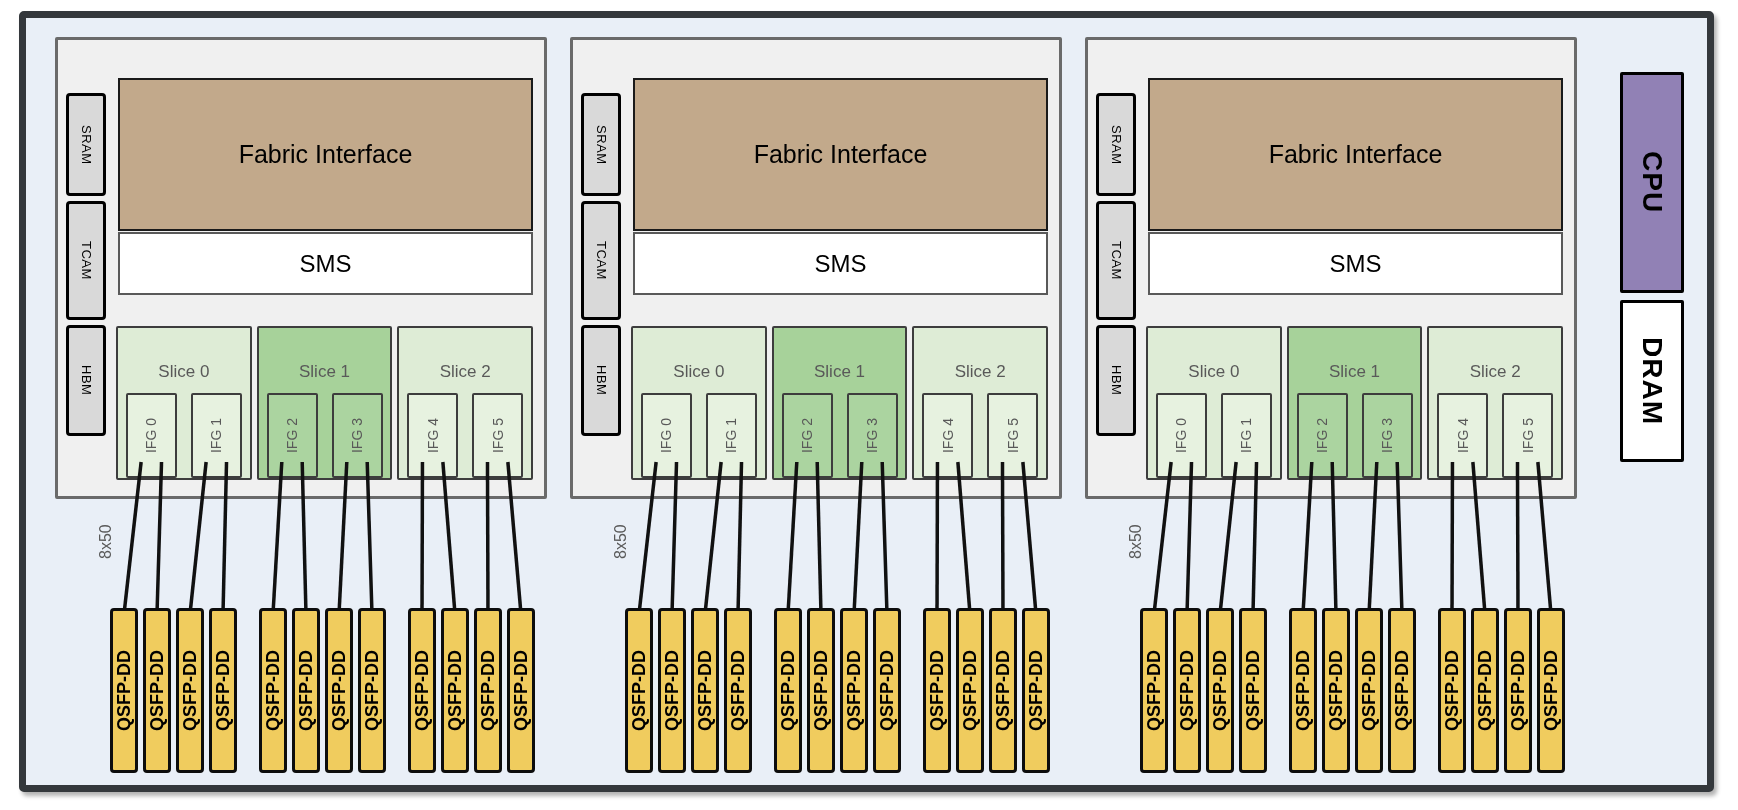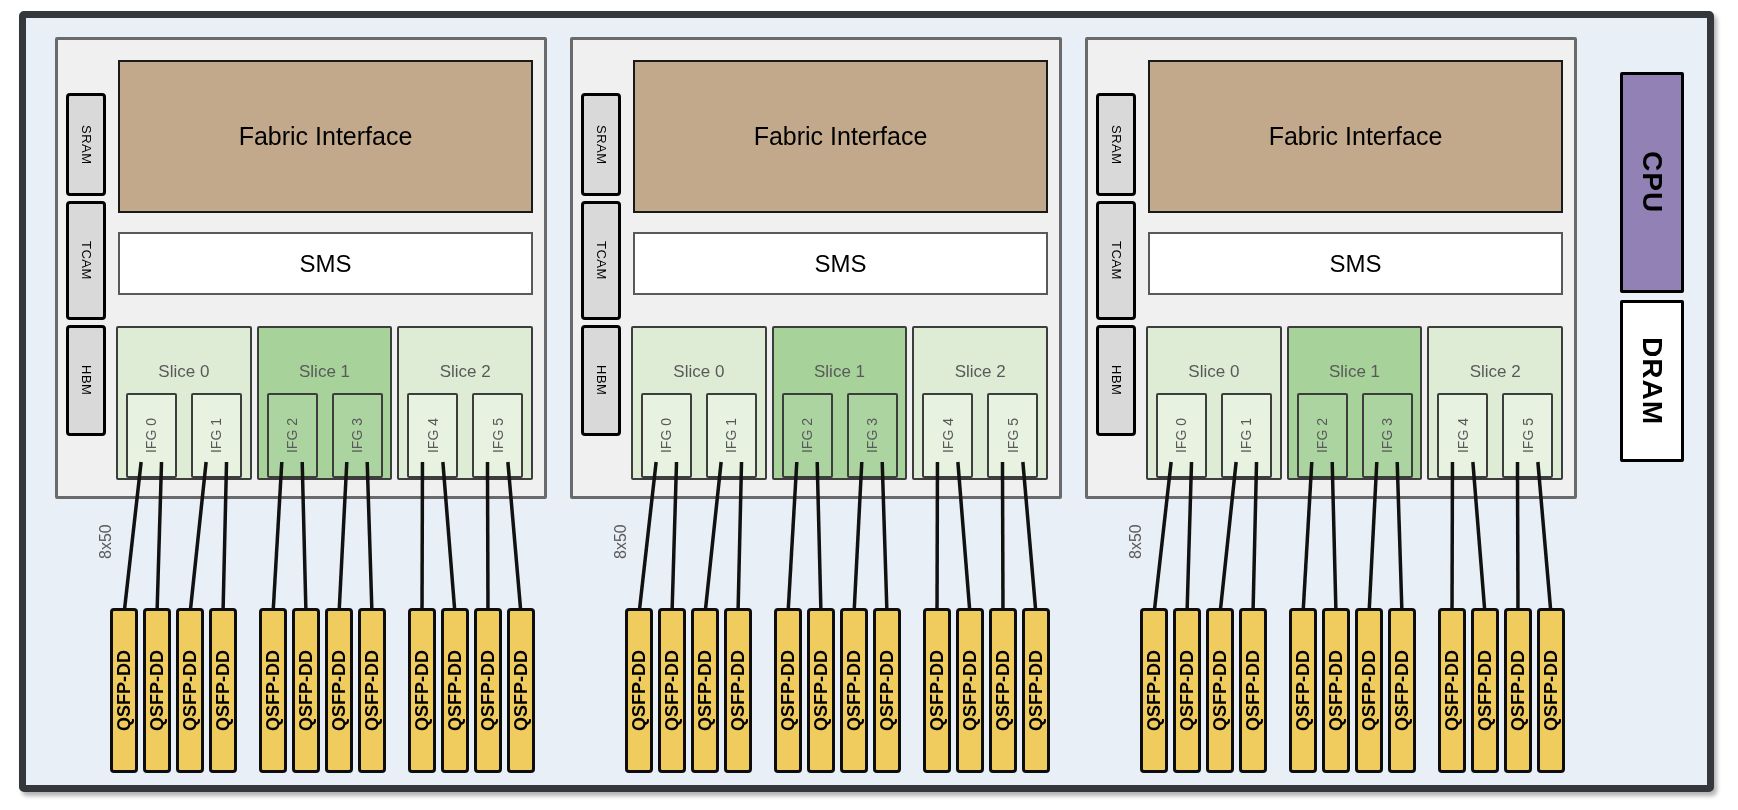--- a/index.html
+++ b/index.html
@@ -12,21 +12,21 @@
 
   .chip{position:absolute;left:0;top:0;width:492px;height:462px;box-sizing:border-box;
     background:#f0f0f0;border:3px solid #6a6a6a;border-radius:2px;z-index:1;}
 
   .mem-col{position:absolute;left:8px;top:53px;width:40px;display:flex;flex-direction:column;gap:5px;}
   .mem-box{box-sizing:border-box;width:40px;background:#d9d9d9;border:3.5px solid #000;border-radius:4px;
     display:flex;align-items:center;justify-content:center;}
   .mem-box.sram{height:103px;} .mem-box.tcam{height:119px;} .mem-box.hbm{height:111px;}
   .mem-label{writing-mode:vertical-rl;font-size:13px;color:#000;letter-spacing:0.5px;}
 
-  .fabric{position:absolute;left:60px;top:20px;width:415px;height:153px;box-sizing:border-box;
+  .fabric{position:absolute;left:60px;top:38px;width:415px;height:153px;box-sizing:border-box;
     background:#c2a98b;border:2.5px solid #1a1a1a;display:flex;align-items:center;justify-content:center;}
   .fabric-label{font-size:25px;color:#000;}
 
   .sms{position:absolute;left:60px;top:192px;width:415px;height:63px;box-sizing:border-box;
     background:#ffffff;border:2px solid #595959;display:flex;align-items:center;justify-content:center;}
   .sms-label{font-size:24px;color:#000;}
 
   .slices{position:absolute;left:58px;top:286px;width:417px;height:154px;display:flex;gap:5px;}
   .slice{flex:1;box-sizing:border-box;border:2.5px solid #3d3d3d;border-radius:2px;
     display:flex;flex-direction:column;align-items:center;padding-top:24px;}

